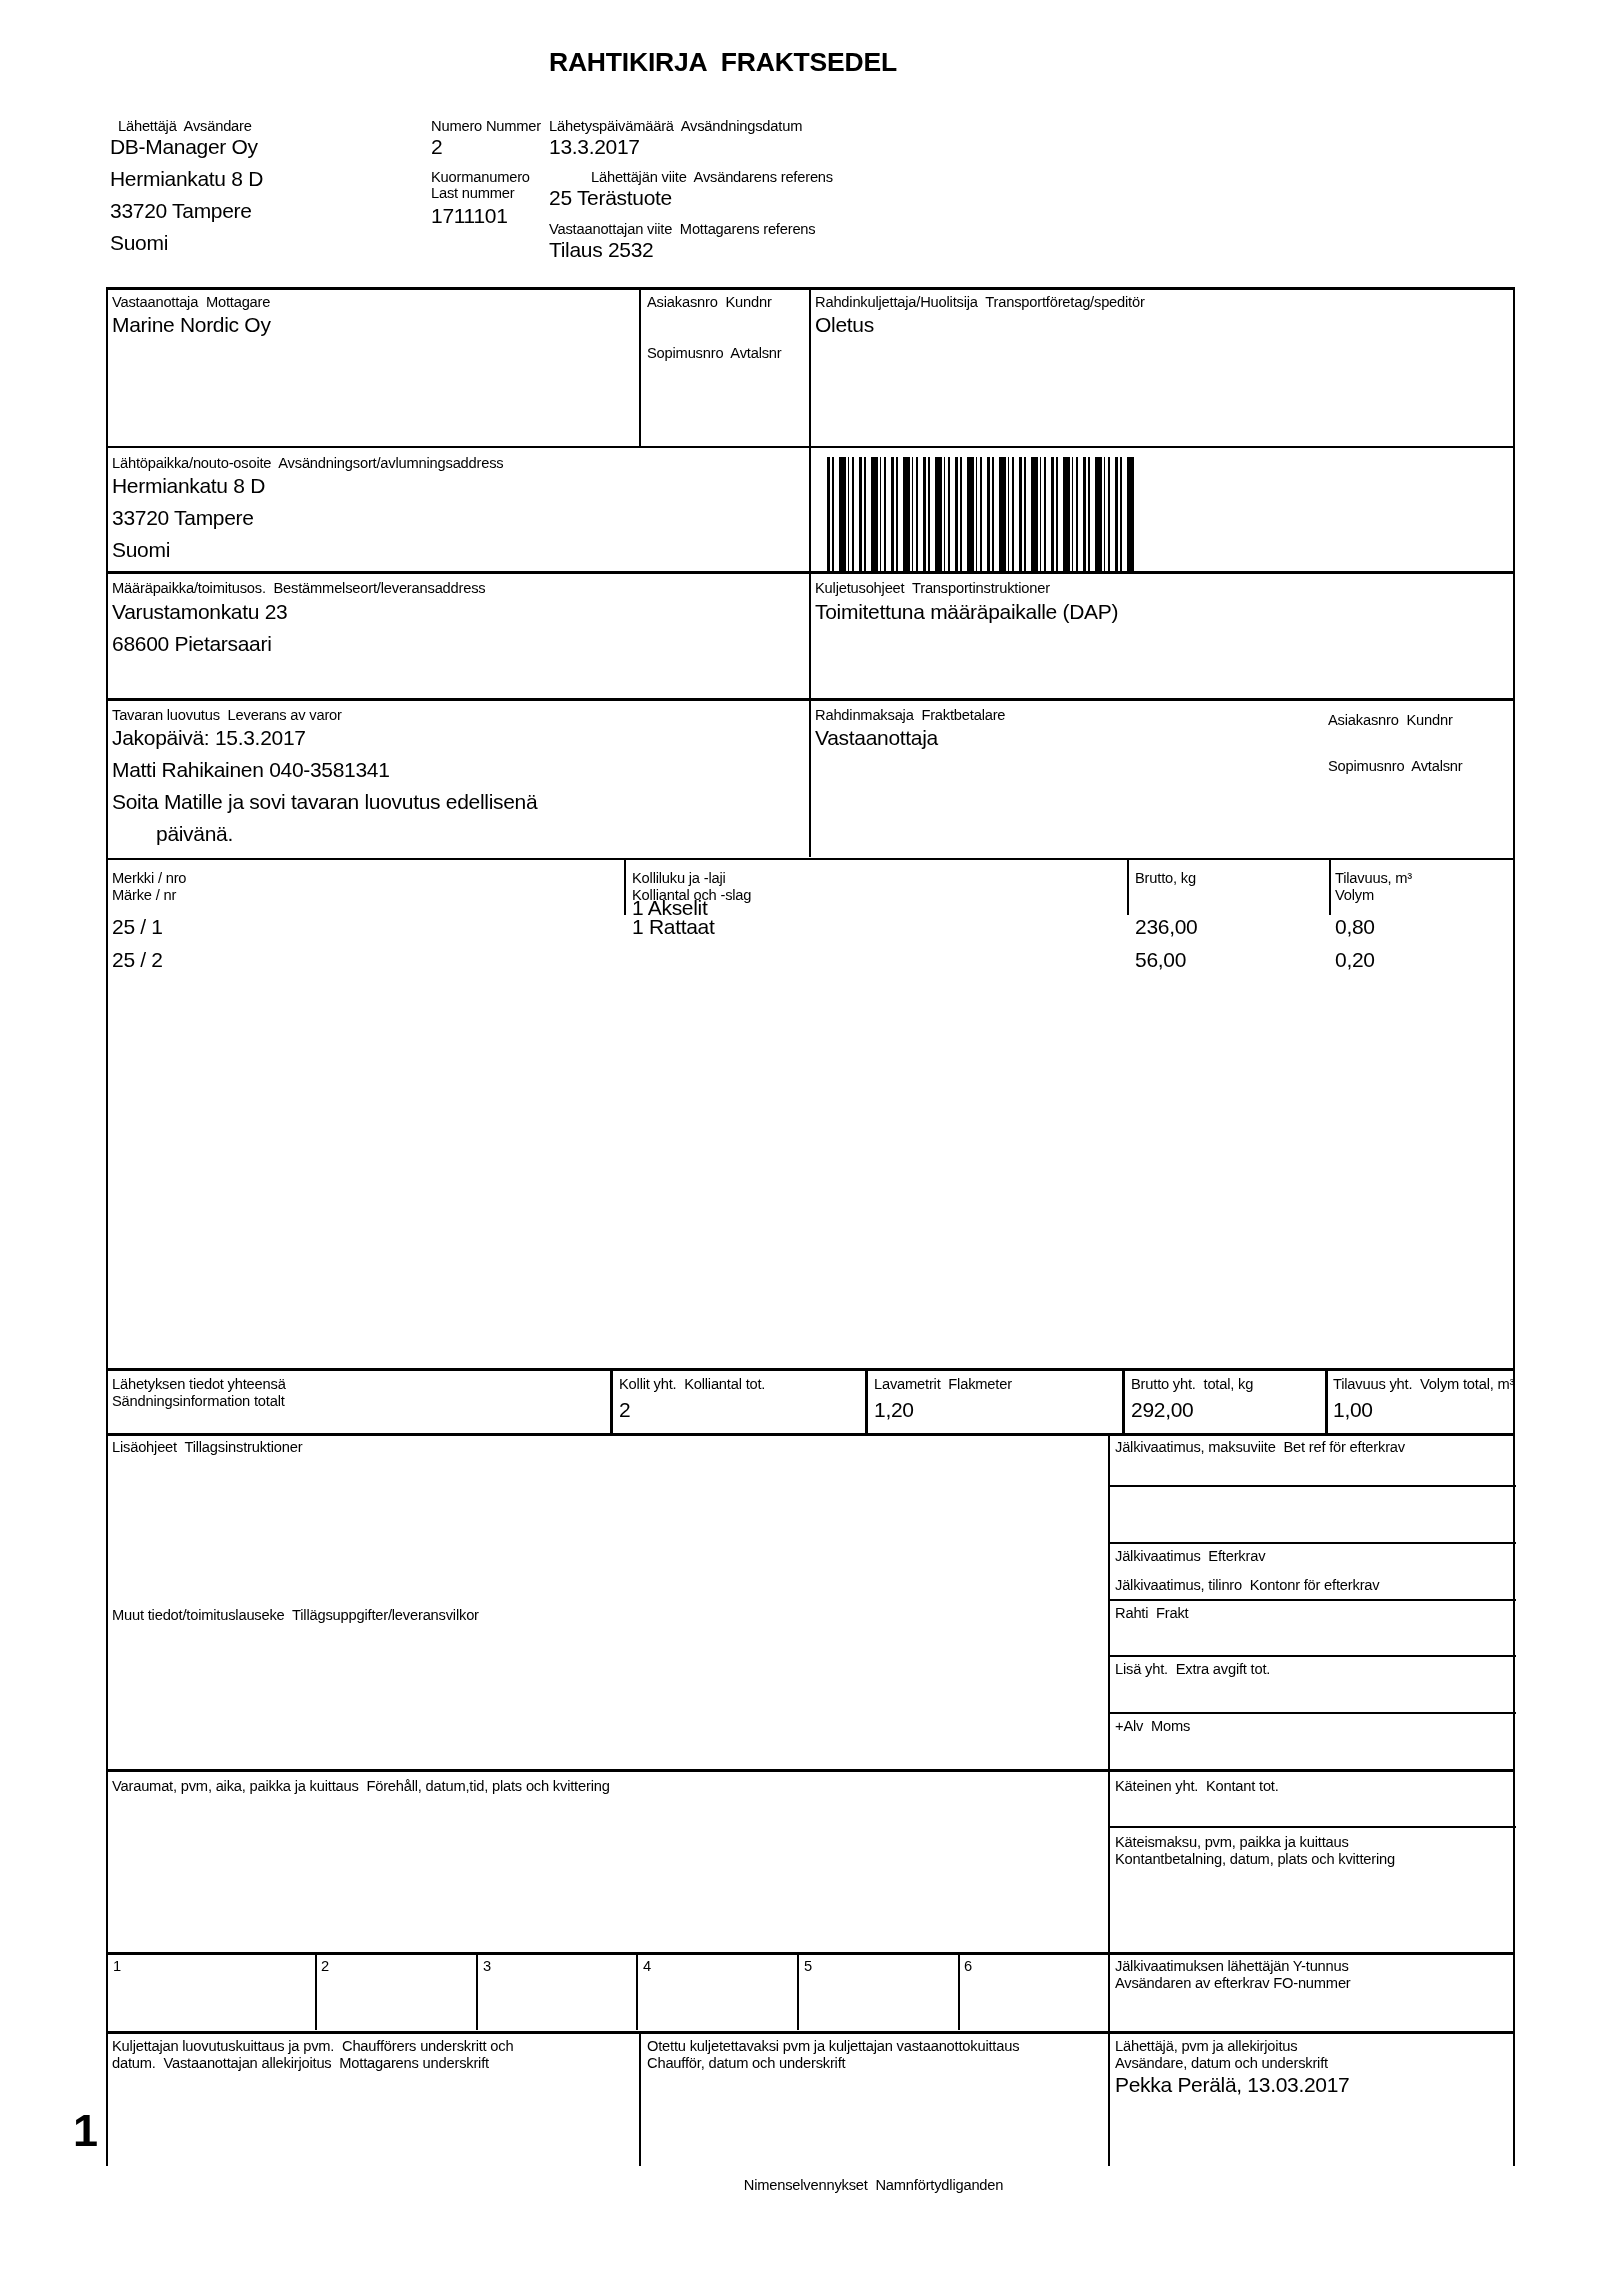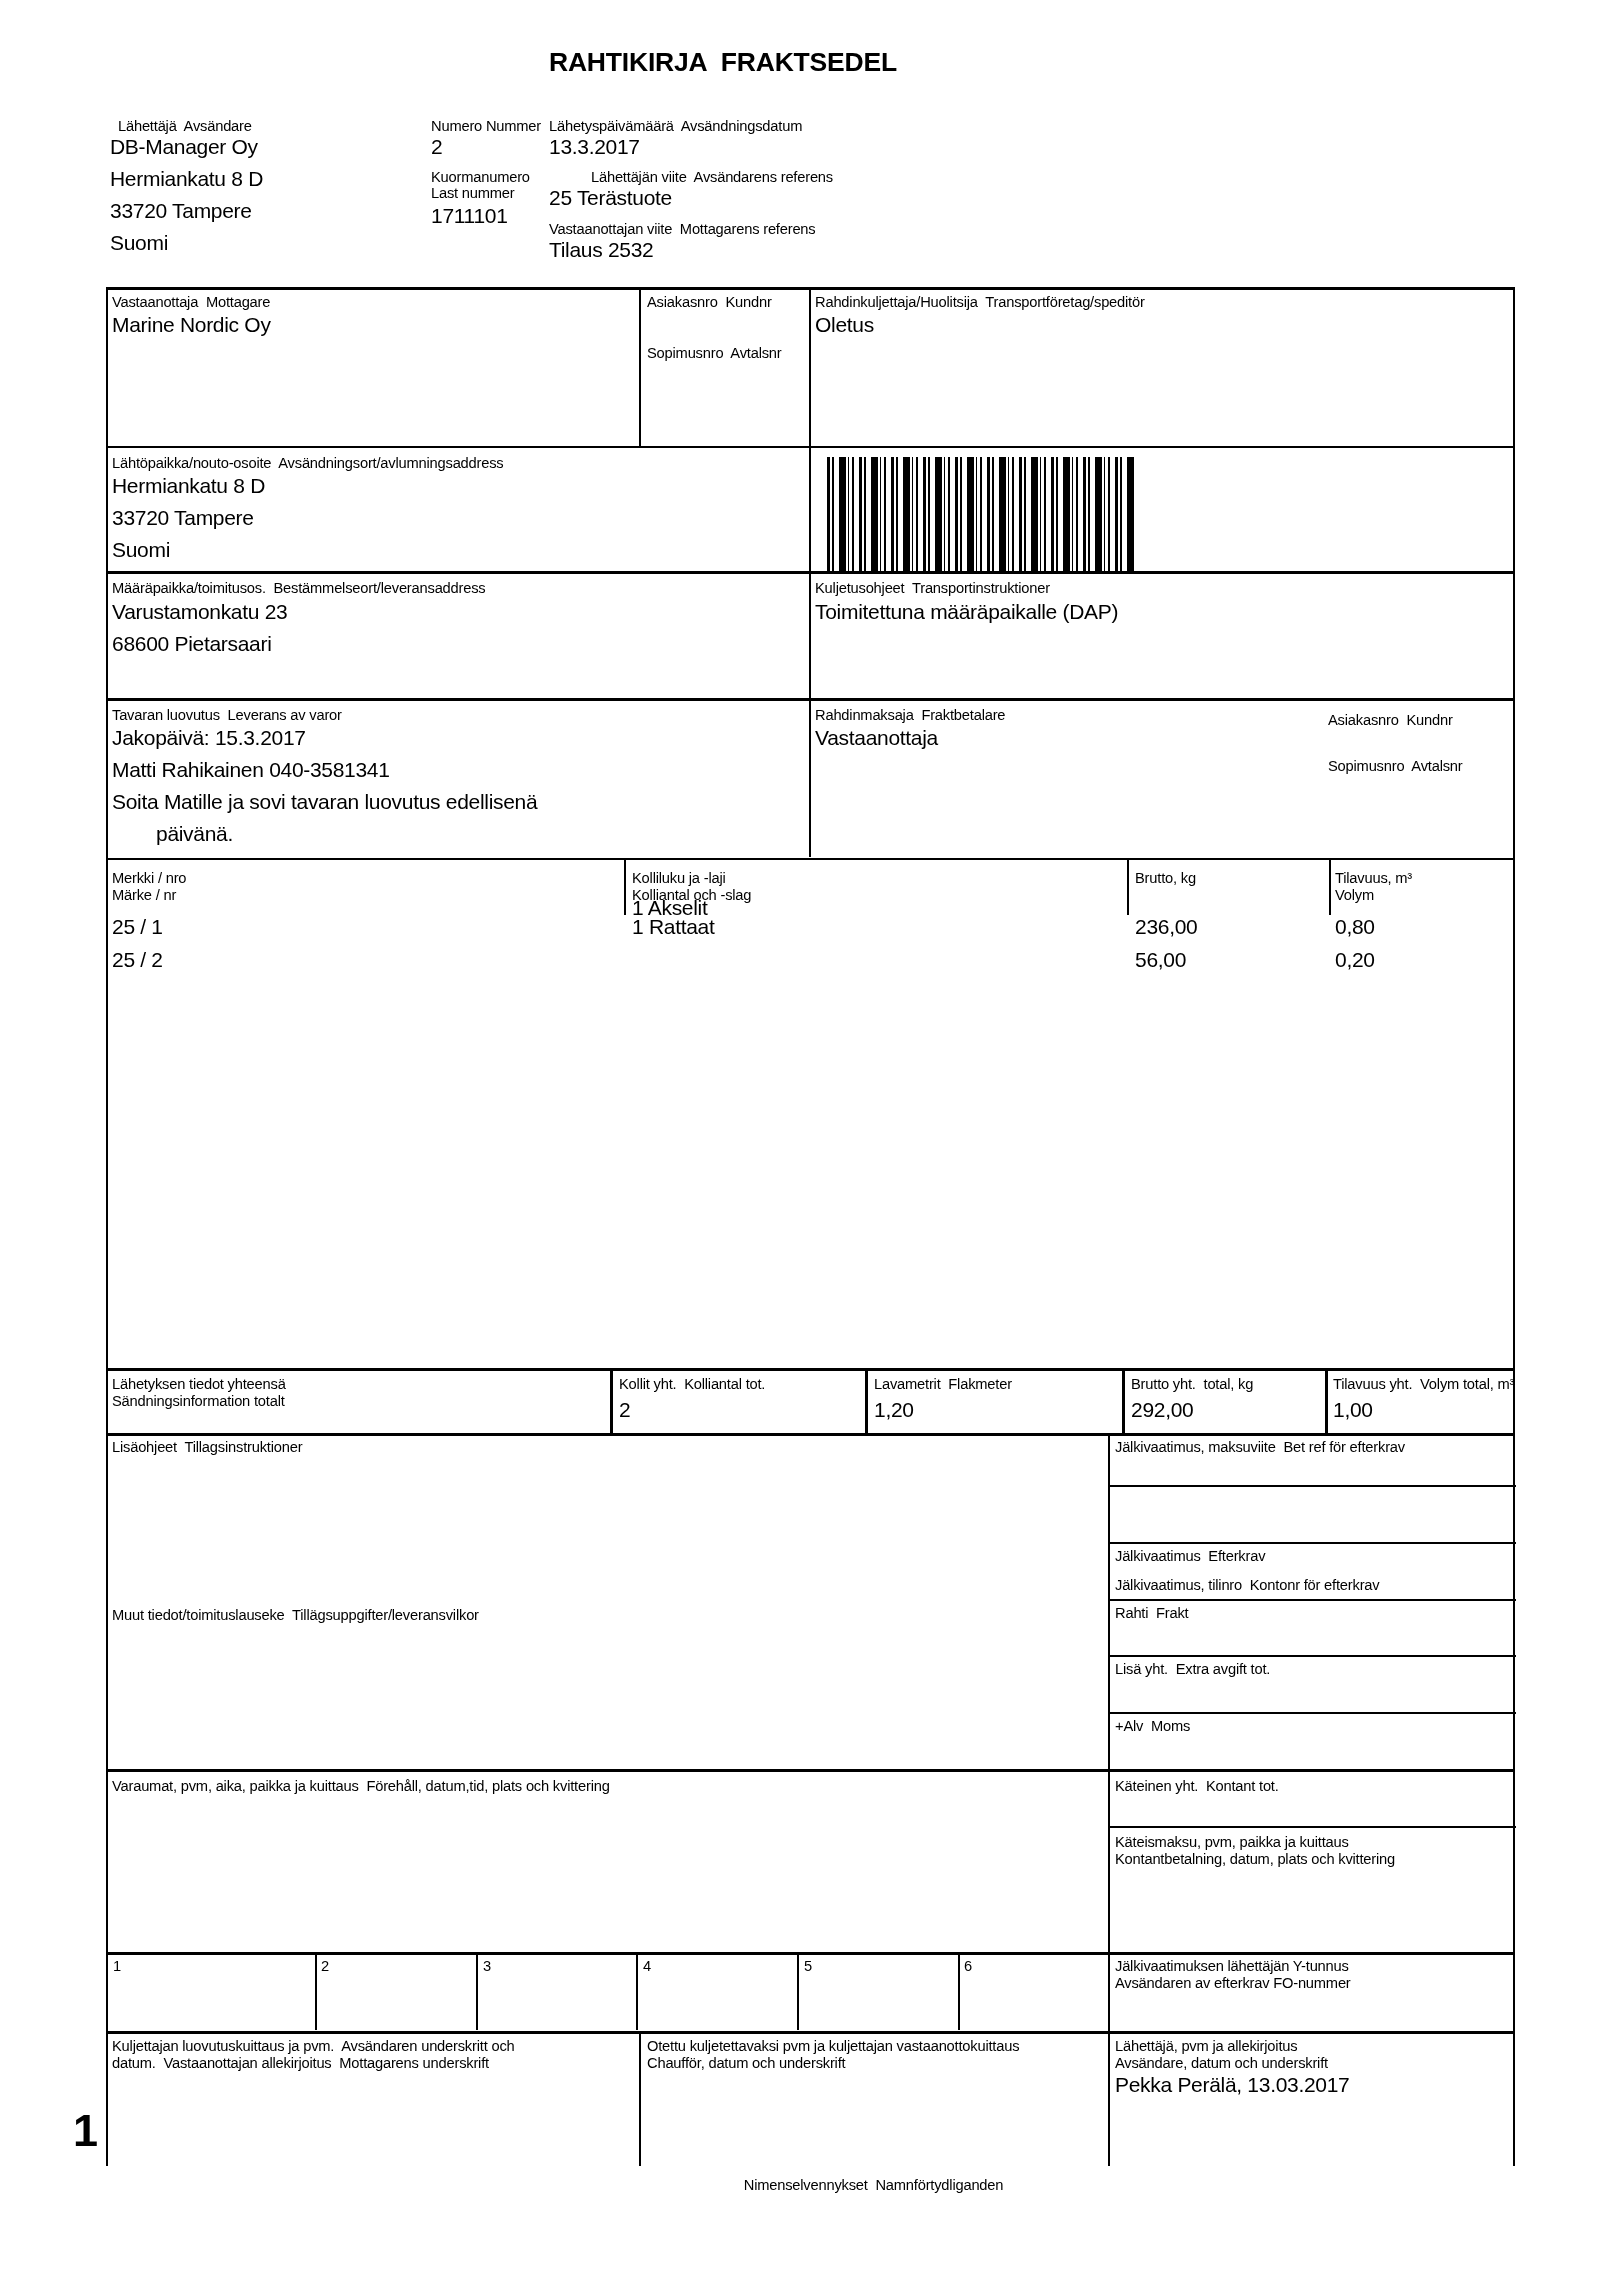--- a/index.html
+++ b/index.html
@@ -174,21 +174,21 @@
 
   <div class="lbl" style="left:113px;top:1958px;">1</div>
   <div class="lbl" style="left:321px;top:1958px;">2</div>
   <div class="lbl" style="left:483px;top:1958px;">3</div>
   <div class="lbl" style="left:643px;top:1958px;">4</div>
   <div class="lbl" style="left:804px;top:1958px;">5</div>
   <div class="lbl" style="left:964px;top:1958px;">6</div>
   <div class="lbl" style="left:1115px;top:1958px;">Jälkivaatimuksen lähettäjän Y-tunnus
 Avsändaren av efterkrav FO-nummer</div>
 
-  <div class="lbl" style="left:112px;top:2038px;width:519px;">Kuljettajan luovutuskuittaus ja pvm.  Avsändaren underskritt och
+  <div class="lbl" style="left:112px;top:2038px;width:519px;">Kuljettajan luovutuskuittaus ja pvm.  Chaufförers underskritt och
 datum.  Vastaanottajan allekirjoitus  Mottagarens underskrift</div>
   <div class="lbl" style="left:647px;top:2038px;width:451px;">Otettu kuljetettavaksi pvm ja kuljettajan vastaanottokuittaus
 Chaufför, datum och underskrift</div>
   <div class="lbl" style="left:1115px;top:2038px;width:392px;">Lähettäjä, pvm ja allekirjoitus
 Avsändare, datum och underskrift</div>
   <div class="val" style="left:1115px;top:2071px;">Pekka Perälä, 13.03.2017</div>
 
   <div class="pageno" style="left:73px;top:2105px;">1</div>
   <div class="lbl center" style="left:639px;top:2177px;width:469px;">Nimenselvennykset  Namnförtydliganden</div>
 

